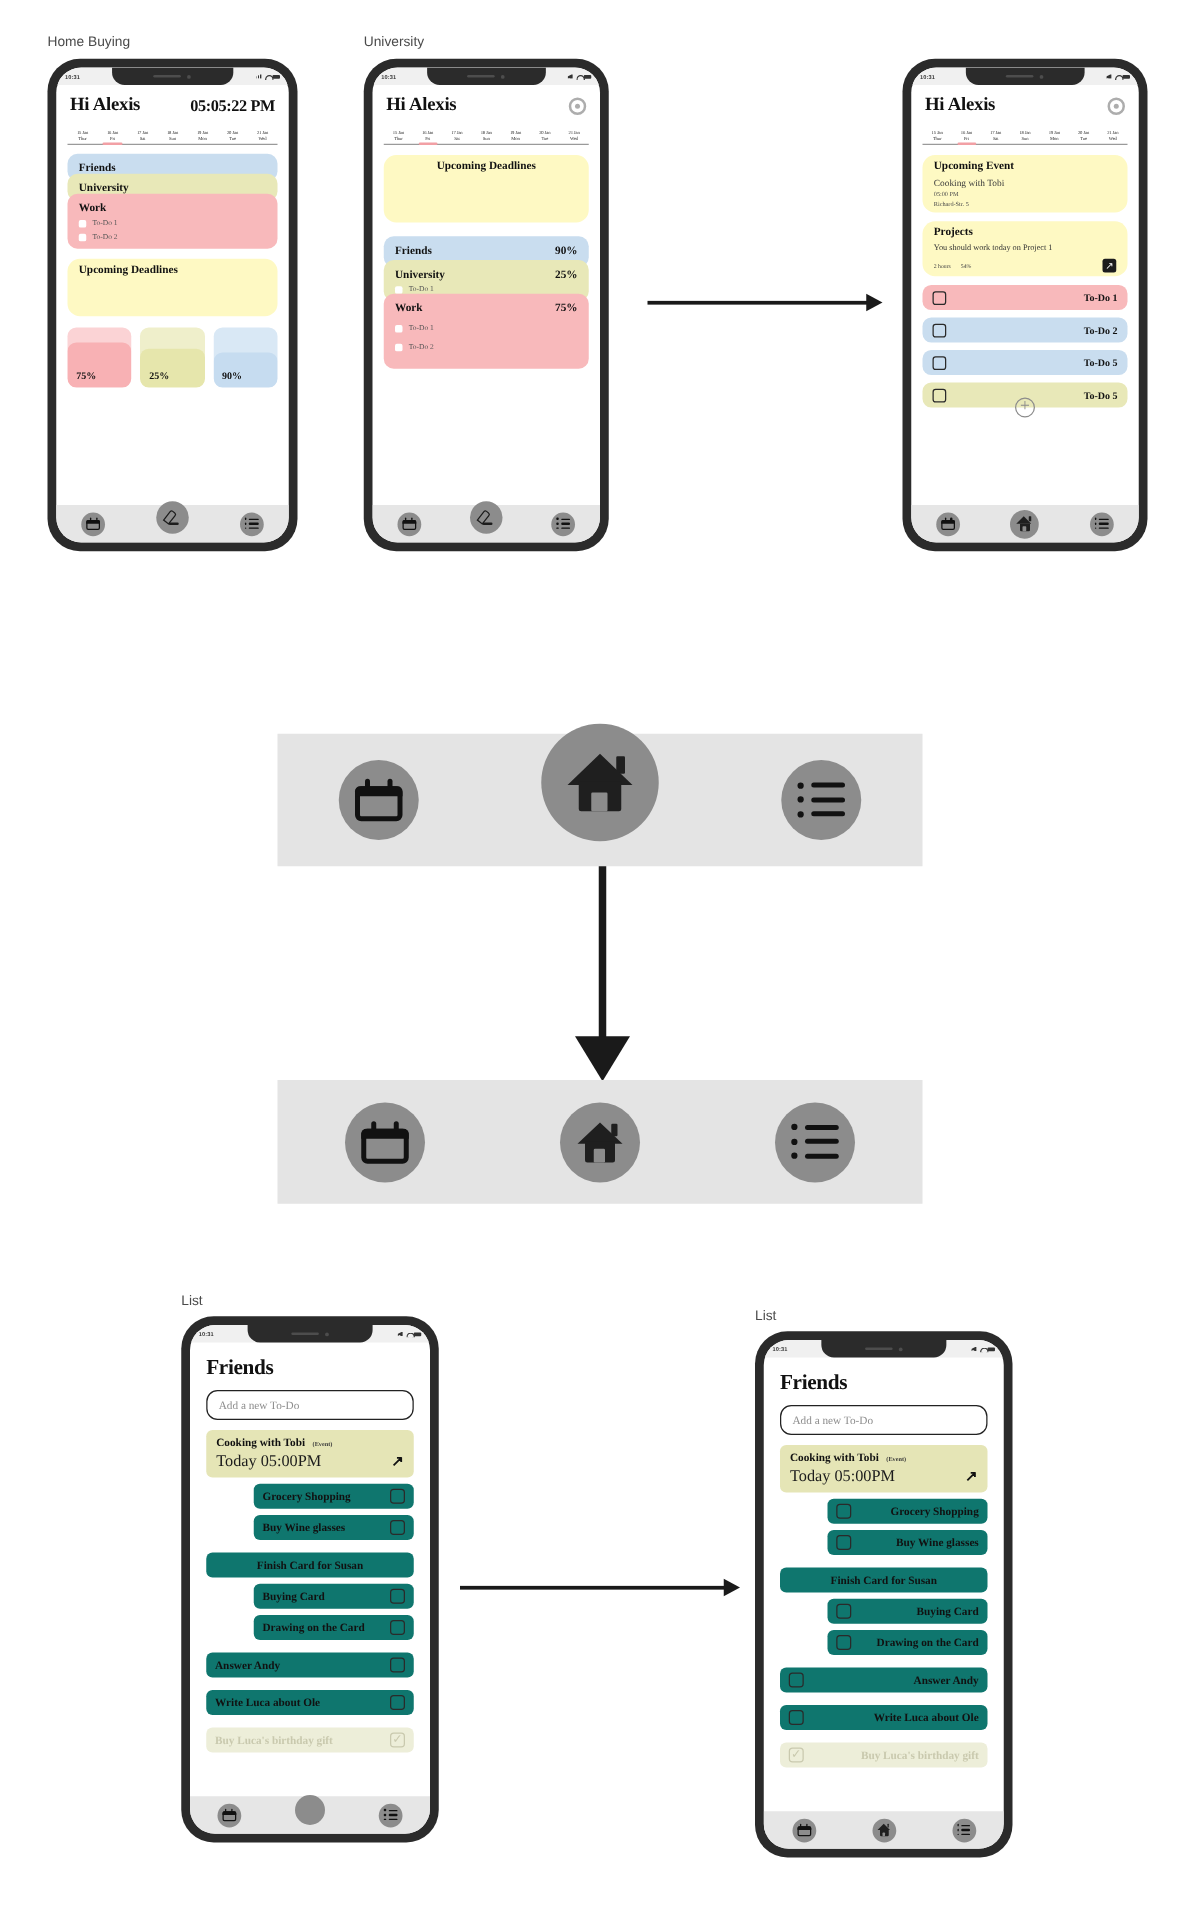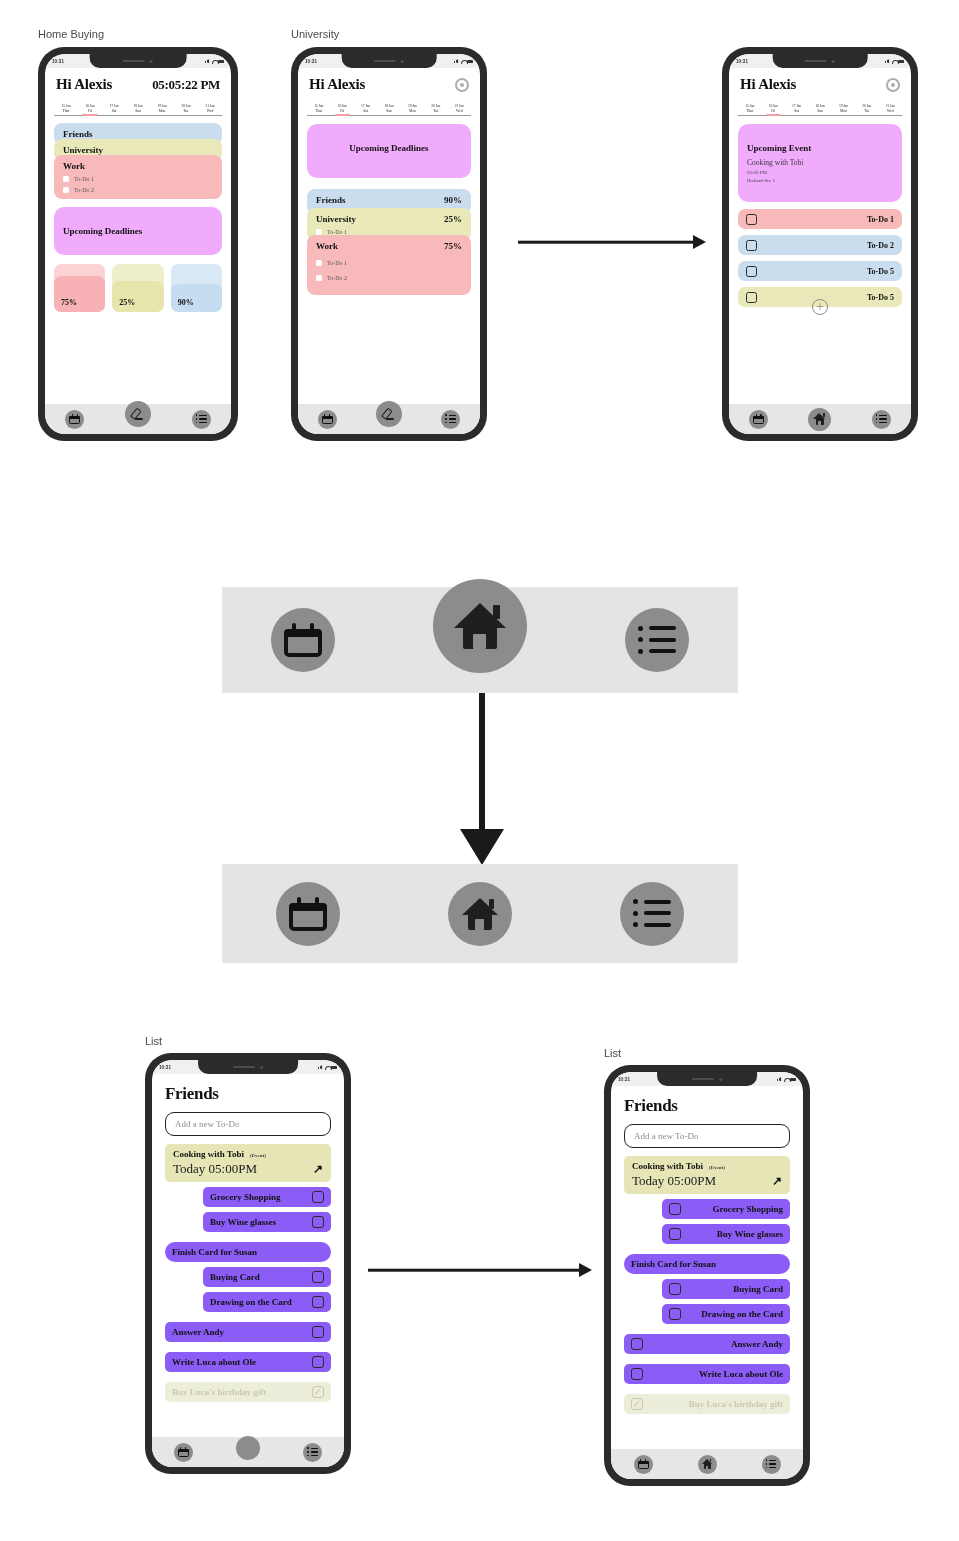--- a/index.html
+++ b/index.html
@@ -126,23 +126,23 @@
   .cat-title { font-size: 9px; font-weight: bold; color: #111; }
   .cat-pct { font-size: 9px; font-weight: bold; color: #111; }
   .todo-line { display: flex; align-items: center; gap: 5px; margin-top: 5px; }
   .todo-box {
     width: 6px; height: 6px; border-radius: 1.5px;
     background: #ffffff; flex: 0 0 auto;
   }
   .todo-txt { font-size: 6px; color: #555; }
 
   .deadline-card {
-    background: #f0abfc; border-radius: 10px;
+    background: #fef9c3; border-radius: 10px;
     margin: 8px 9px 0 9px;
-    padding: 19px 9px;
+    padding: 3px 9px;
     min-height: 46px;
   }
   .deadline-card.tall { min-height: 54px; }
   .deadline-title { font-size: 9px; font-weight: bold; color: #111; }
   .deadline-title.centered { text-align: center; }
   .ev-name { font-size: 7.5px; color: #3a3a3a; margin-top: 5px; }
   .ev-meta { font-size: 5px; color: #4a4a4a; margin-top: 3px; }
   .proj-line { font-size: 6.6px; color: #333; margin-top: 5px; }
   .proj-foot { display: flex; align-items: center; gap: 8px; margin-top: 5px; }
   .proj-small { font-size: 4.6px; color: #444; }
@@ -342,40 +342,40 @@
   .addbox span { font-size: 9px; color: #8d8d8d; }
   .list-items { padding: 8px 13px 0 13px; display: flex; flex-direction: column; gap: 5px; }
   .ev-card { background: #e5e5b6; border-radius: 5px; padding: 5px 8px 5px 8px; }
   .ev-head { display: flex; align-items: baseline; gap: 6px; }
   .ev-title { font-size: 9px; font-weight: bold; color: #111; }
   .ev-tag { font-size: 5px; color: #3a3a3a; font-weight: bold; }
   .ev-sub { display: flex; align-items: center; justify-content: space-between; margin-top: 2px; }
   .ev-time { font-size: 13px; color: #1c1c1c; }
   .ev-link { font-size: 12px; color: #111; font-weight: bold; line-height: 1; }
   .li {
-    background: #8b5cf6; border-radius: 5px; height: 20px;
+    background: #0f766e; border-radius: 5px; height: 20px;
     display: flex; align-items: center; padding: 0 7px;
   }
   .li.sub { margin-left: 38px; }
   .li.done { background: #edeed9; }
   .li-lbl { font-size: 9px; font-weight: bold; color: #111; }
   .li.done .li-lbl { color: #c9c9ae; }
   .li-chk {
     width: 12px; height: 12px; border: 1.5px solid #2a2a2a;
     border-radius: 3px; flex: 0 0 auto;
     display: flex; align-items: center; justify-content: center;
     font-size: 10px; color: #2a2a2a; line-height: 1;
   }
   .li.done .li-chk { border-color: #c9c9ae; color: #c9c9ae; }
   
   .li.var-left { justify-content: space-between; }
   
   .li.var-right { justify-content: space-between; flex-direction: row; }
   .li.var-right .li-lbl { margin-left: auto; }
-  .li.plain-left { justify-content: flex-start; border-radius: 10px; }
+  .li.plain-left { justify-content: center; }
 </style>
 </head>
 <body>
 
 <div class="canvas">
 
   <div class="frame-label" style="left:38px; top:28px;">Home Buying</div>
   <div class="frame-label" style="left:291px; top:28px;">University</div>
   <div class="frame-label" style="left:724px; top:28px;margin-top:43px;">Copy of HomeScreen</div>
   <div class="frame-label" style="left:145px; top:1035px;">List</div>
@@ -684,20 +684,29 @@
           </div>
         </div>
 
         <div class="deadline-card" style="min-height:0">
           <div class="deadline-title">Upcoming Event</div>
           <div class="ev-name">Cooking with Tobi</div>
           <div class="ev-meta">05:00 PM</div>
           <div class="ev-meta">Richard-Str. 5</div>
         </div>
 
+        <div class="deadline-card" style="min-height:0; margin-top:7px;">
+          <div class="deadline-title">Projects</div>
+          <div class="proj-line">You should work today on Project 1</div>
+          <div class="proj-foot">
+            <span class="proj-small">2 hours</span>
+            <span class="proj-small">54%</span>
+            <span class="proj-open"></span>
+          </div>
+        </div>
 
         <div class="todo-rows">
           <div class="todo-row pink">
             <span class="chk-box"></span>
             <span class="todo-row-lbl">To-Do 1</span>
           </div>
           <div class="todo-row blue">
             <span class="chk-box"></span>
             <span class="todo-row-lbl">To-Do 2</span>
           </div>

